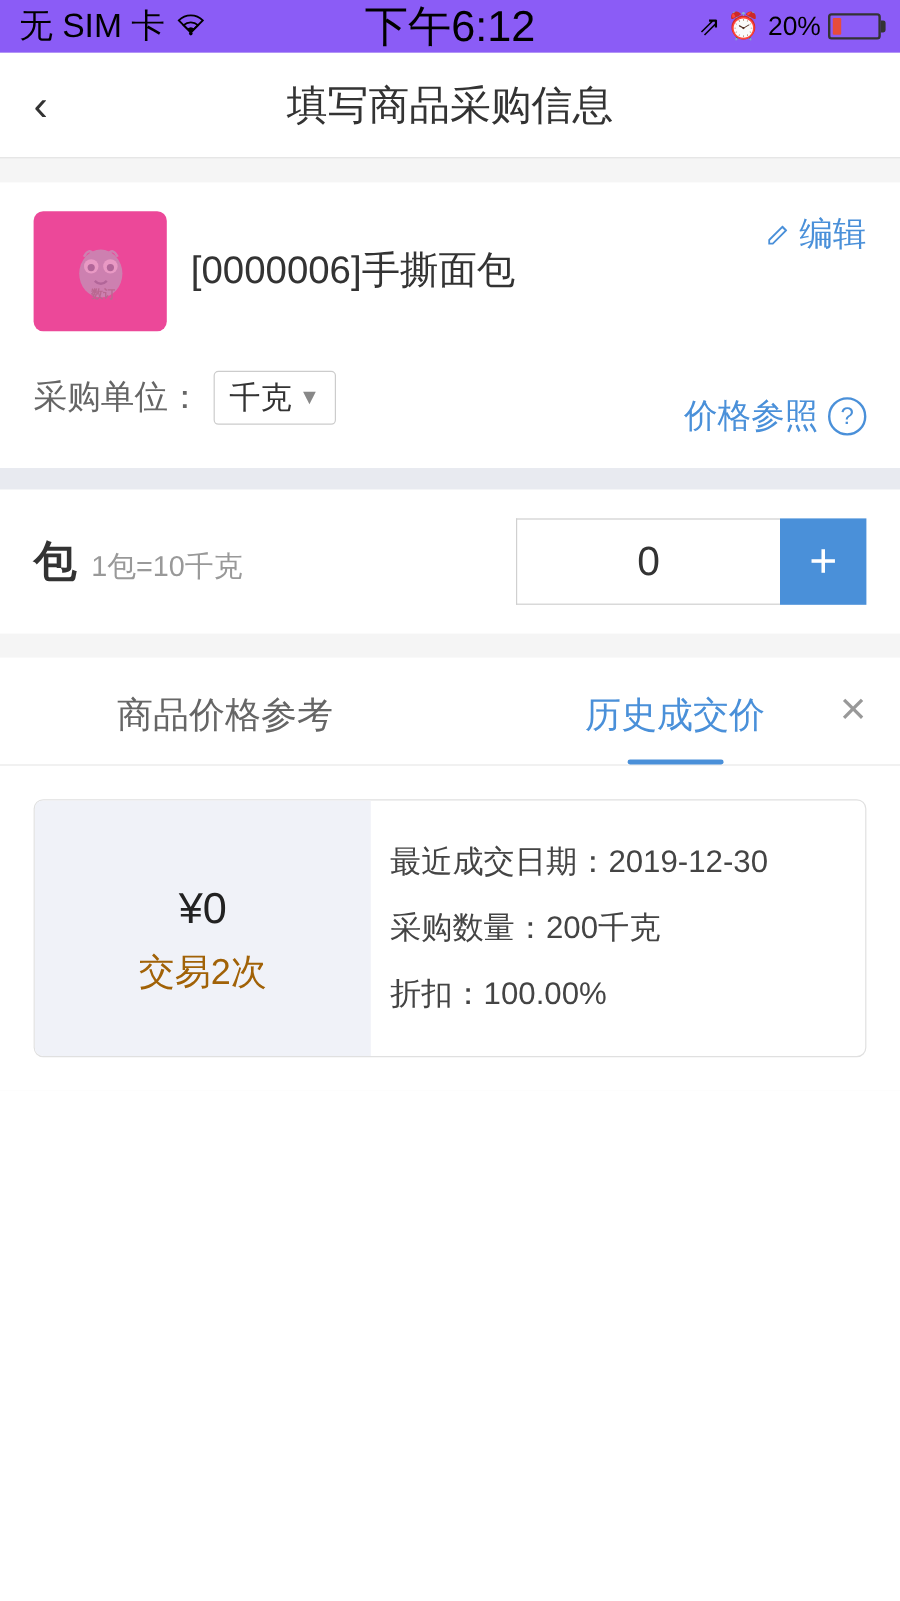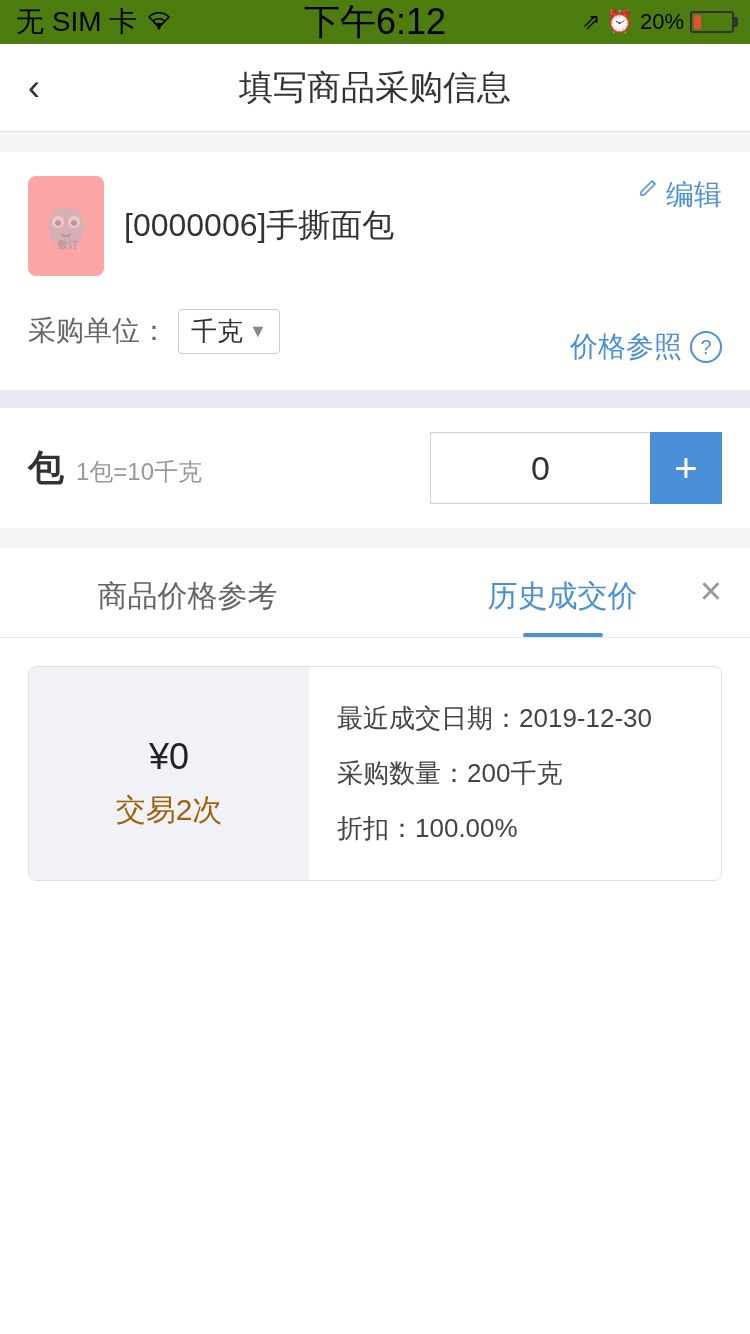--- a/index.html
+++ b/index.html
@@ -9,21 +9,21 @@
       min-height: 1334px;
       font-family: -apple-system, "PingFang SC", "Helvetica Neue", sans-serif;
       background: #f5f5f5;
       overflow-x: hidden;
     }
 
     
     .status-bar {
       width: 750px;
       height: 44px;
-      background: #4d7c0f;
+      background: #8b5cf6;
       display: flex;
       align-items: center;
       justify-content: space-between;
       padding: 0 16px;
     }
     .status-left {
       font-size: 28px;
       font-weight: 500;
       color: #000;
       display: flex;
@@ -117,42 +117,43 @@
       align-items: flex-start;
       justify-content: space-between;
       margin-bottom: 20px;
     }
     .product-left {
       display: flex;
       align-items: center;
       gap: 20px;
     }
     .product-image {
-      width: 76px;
+      width: 111px;
       height: 100px;
-      background: #fca5a5;
+      background: #ec4899;
       border-radius: 8px;
       display: flex;
       align-items: center;
       justify-content: center;
       flex-shrink: 0;
       font-weight: bold;
     }
     .product-image svg {
       width: 60px;
       height: 60px;
       opacity: 0.5;
     }
     .product-name {
       font-size: 32px;
       color: #333;
       font-weight: 400;
     }
     .edit-link {
       display: flex;
+      align-items: center;
       gap: 6px;
       color: #4a90d9;
       font-size: 28px;
       cursor: pointer;
       white-space: nowrap;
     }
     .product-meta {
       display: flex;
       align-items: center;
       justify-content: space-between;
@@ -328,21 +329,21 @@
     .history-price span {
       font-size: 36px;
     }
     .history-count {
       font-size: 30px;
       color: #a16207;
       margin-top: 8px;
     }
     .history-right {
       flex: 1;
-      padding: 32px 28px;
+      padding: 32px 16px;
       display: flex;
       flex-direction: column;
       gap: 16px;
       justify-content: center;
     }
     .history-detail-row {
       font-size: 26px;
       color: #444;
       line-height: 1.5;
     }

